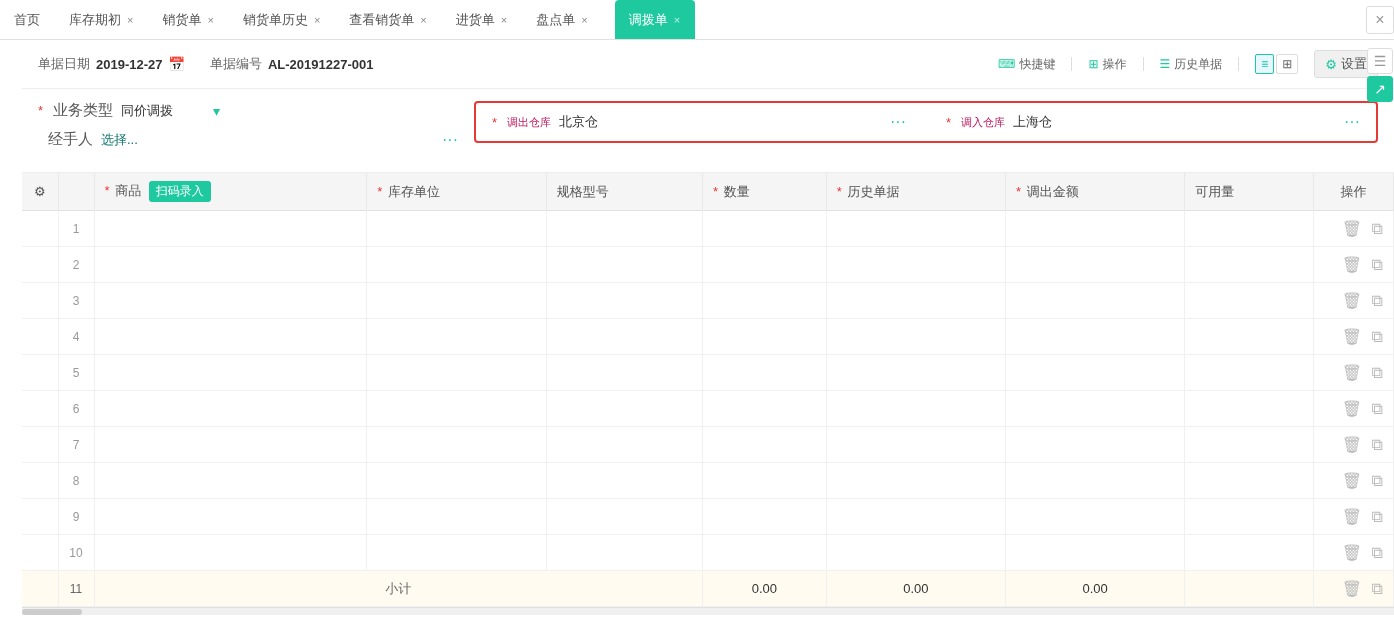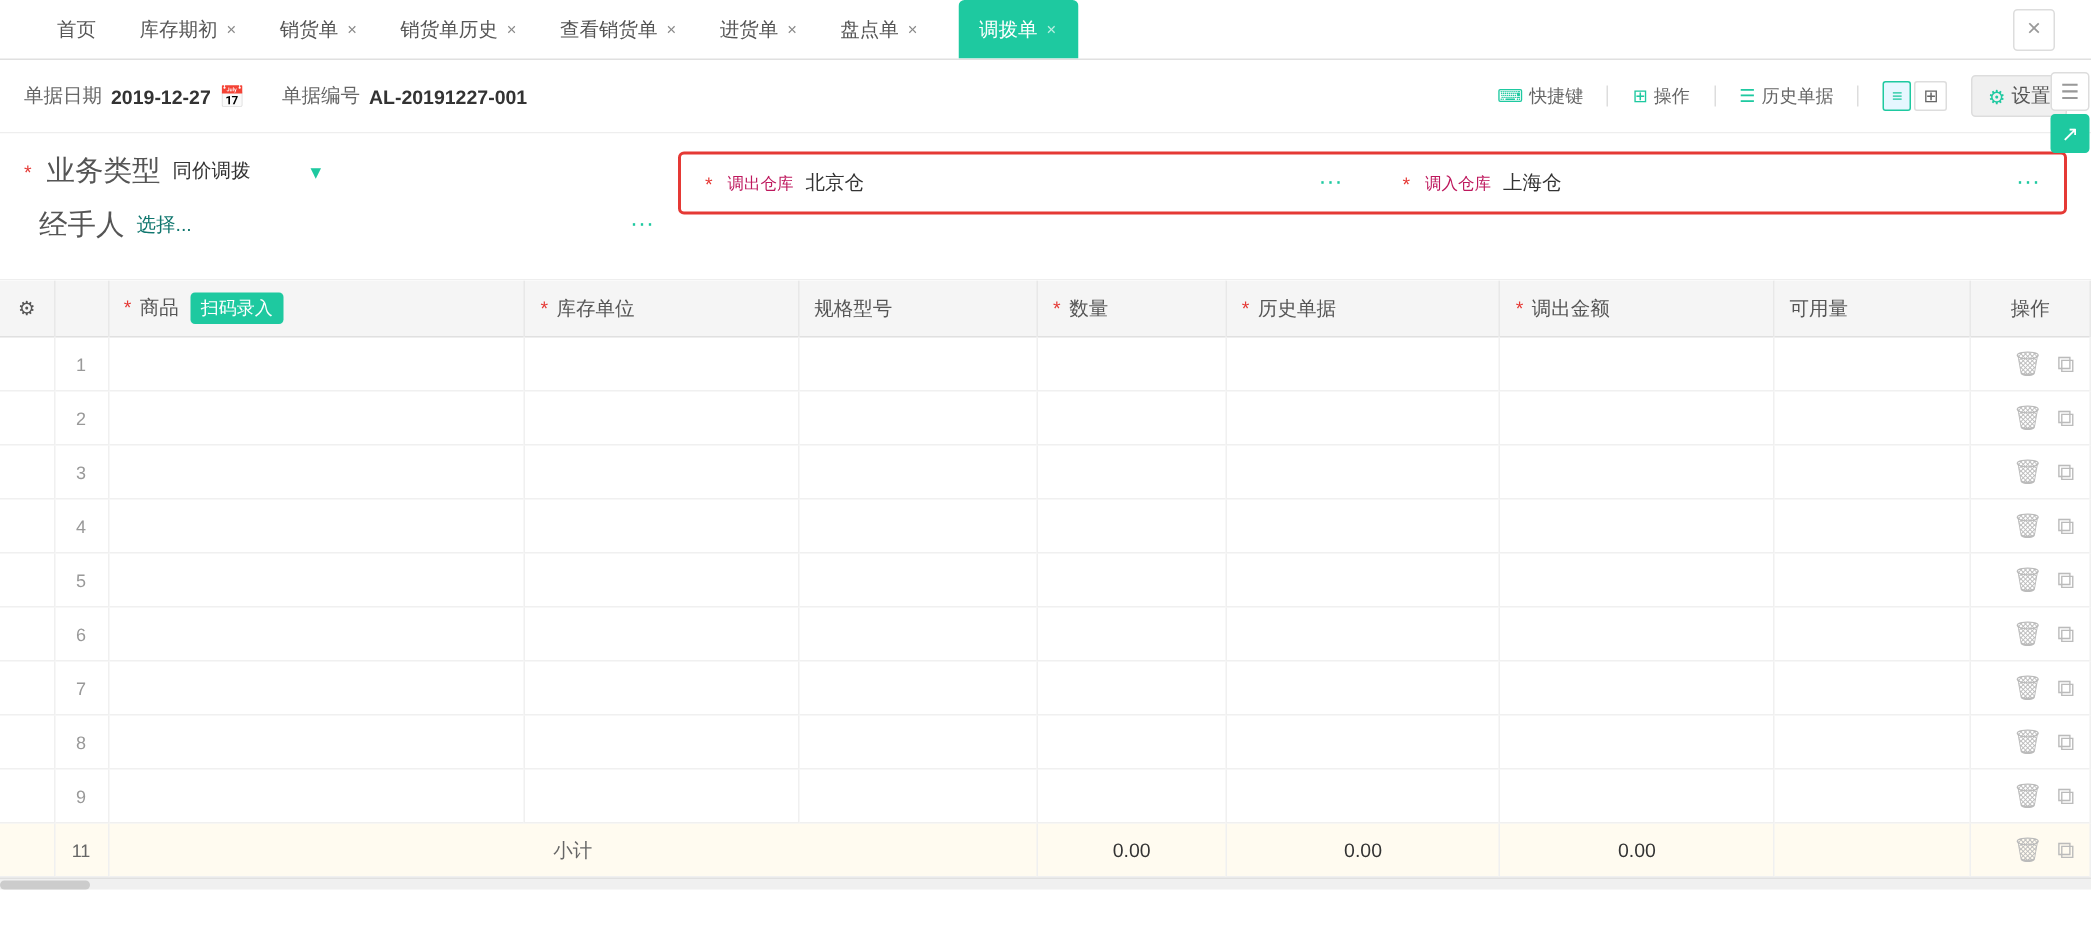--- a/index.html
+++ b/index.html
@@ -4,21 +4,21 @@
   <style>
     * { box-sizing: border-box; margin: 0; padding: 0; }
     body { font-family: "Microsoft YaHei", "PingFang SC", sans-serif; font-size: 13px; background: #f5f5f5; color: #333; }
 
     
     .tab-bar {
       display: flex; align-items: center;
       background: #fff;
       border-bottom: 1px solid #e0e0e0;
       height: 40px;
-      padding: 0 24px;
+      padding: 0 0;
     }
     .tab-item {
       display: flex; align-items: center;
       padding: 0 14px;
       height: 100%;
       cursor: pointer;
       font-size: 13px;
       color: #555;
       border-right: 1px solid transparent;
       white-space: nowrap;
@@ -41,20 +41,21 @@
       width: 28px; height: 28px;
       display: flex; align-items: center; justify-content: center;
       cursor: pointer; font-size: 16px; color: #999; border: 1px solid #ddd; border-radius: 3px;
     }
 
     
     .main-content {
       background: #fff;
       min-height: 594px;
       position: relative;
+      padding-left: 22px;
     }
 
     
     .header-bar {
       display: flex; align-items: center;
       padding: 10px 16px;
       border-bottom: 1px solid #eee;
       background: #fff;
       gap: 24px;
     }
@@ -104,21 +105,21 @@
       border: 2px solid #e53935;
       border-radius: 4px;
       padding: 10px 16px;
       background: #fff;
     }
     .form-row {
       display: flex; align-items: center; gap: 8px; margin-bottom: 10px;
     }
     .form-row:last-child { margin-bottom: 11px; }
     .required-star { color: #e53935; margin-right: 2px; }
-    .form-field-label { color: #555; font-size: 19px; }
+    .form-field-label { color: #555; font-size: 15px; }
     .form-field-value {
       color: #333; font-size: 13px;
       min-width: 80px;
     }
     .dropdown-btn {
       color: #1ec9a0; cursor: pointer; font-size: 14px; margin-left: 4px;
     }
     .more-btn {
       color: #1ec9a0; cursor: pointer; font-size: 16px; margin-left: auto;
     }
@@ -510,20 +511,35 @@
       <td></td>
       <td></td>
       <td></td>
       <td></td>
       <td></td>
       <td class="td-op">
         <span class="op-icon">🗑</span>
         <span class="op-icon">⧉</span>
       </td>
     </tr>
+          <tr>
+      <td></td>
+      <td class="td-num">10</td>
+      <td></td>
+      <td></td>
+      <td></td>
+      <td></td>
+      <td></td>
+      <td></td>
+      <td></td>
+      <td class="td-op">
+        <span class="op-icon">🗑</span>
+        <span class="op-icon">⧉</span>
+      </td>
+    </tr>
           <tr class="subtotal-row">
       <td></td>
       <td class="td-num">11</td>
       <td colspan="3" style="color:#666;">小计</td>
       <td>0.00</td>
       <td>0.00</td>
       <td>0.00</td>
       <td></td>
       <td class="td-op">
         <span class="op-icon">🗑</span>

